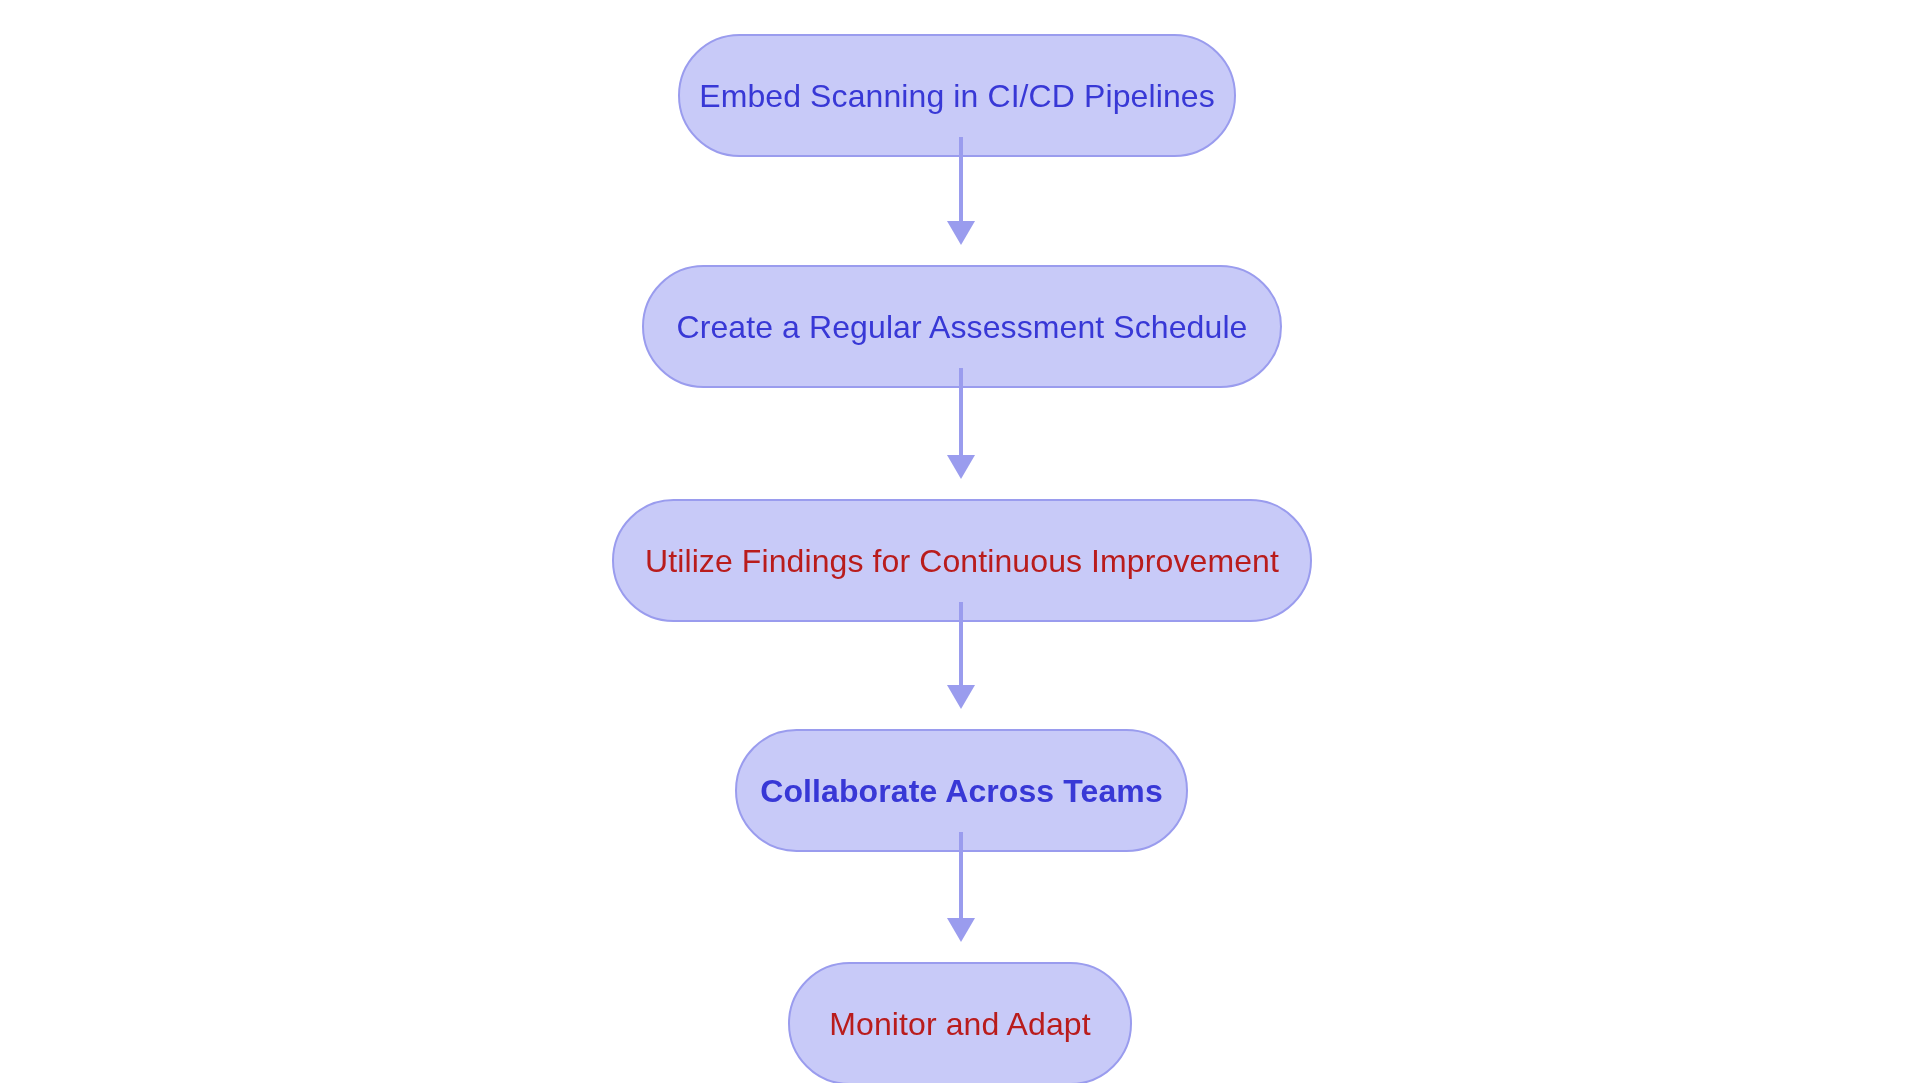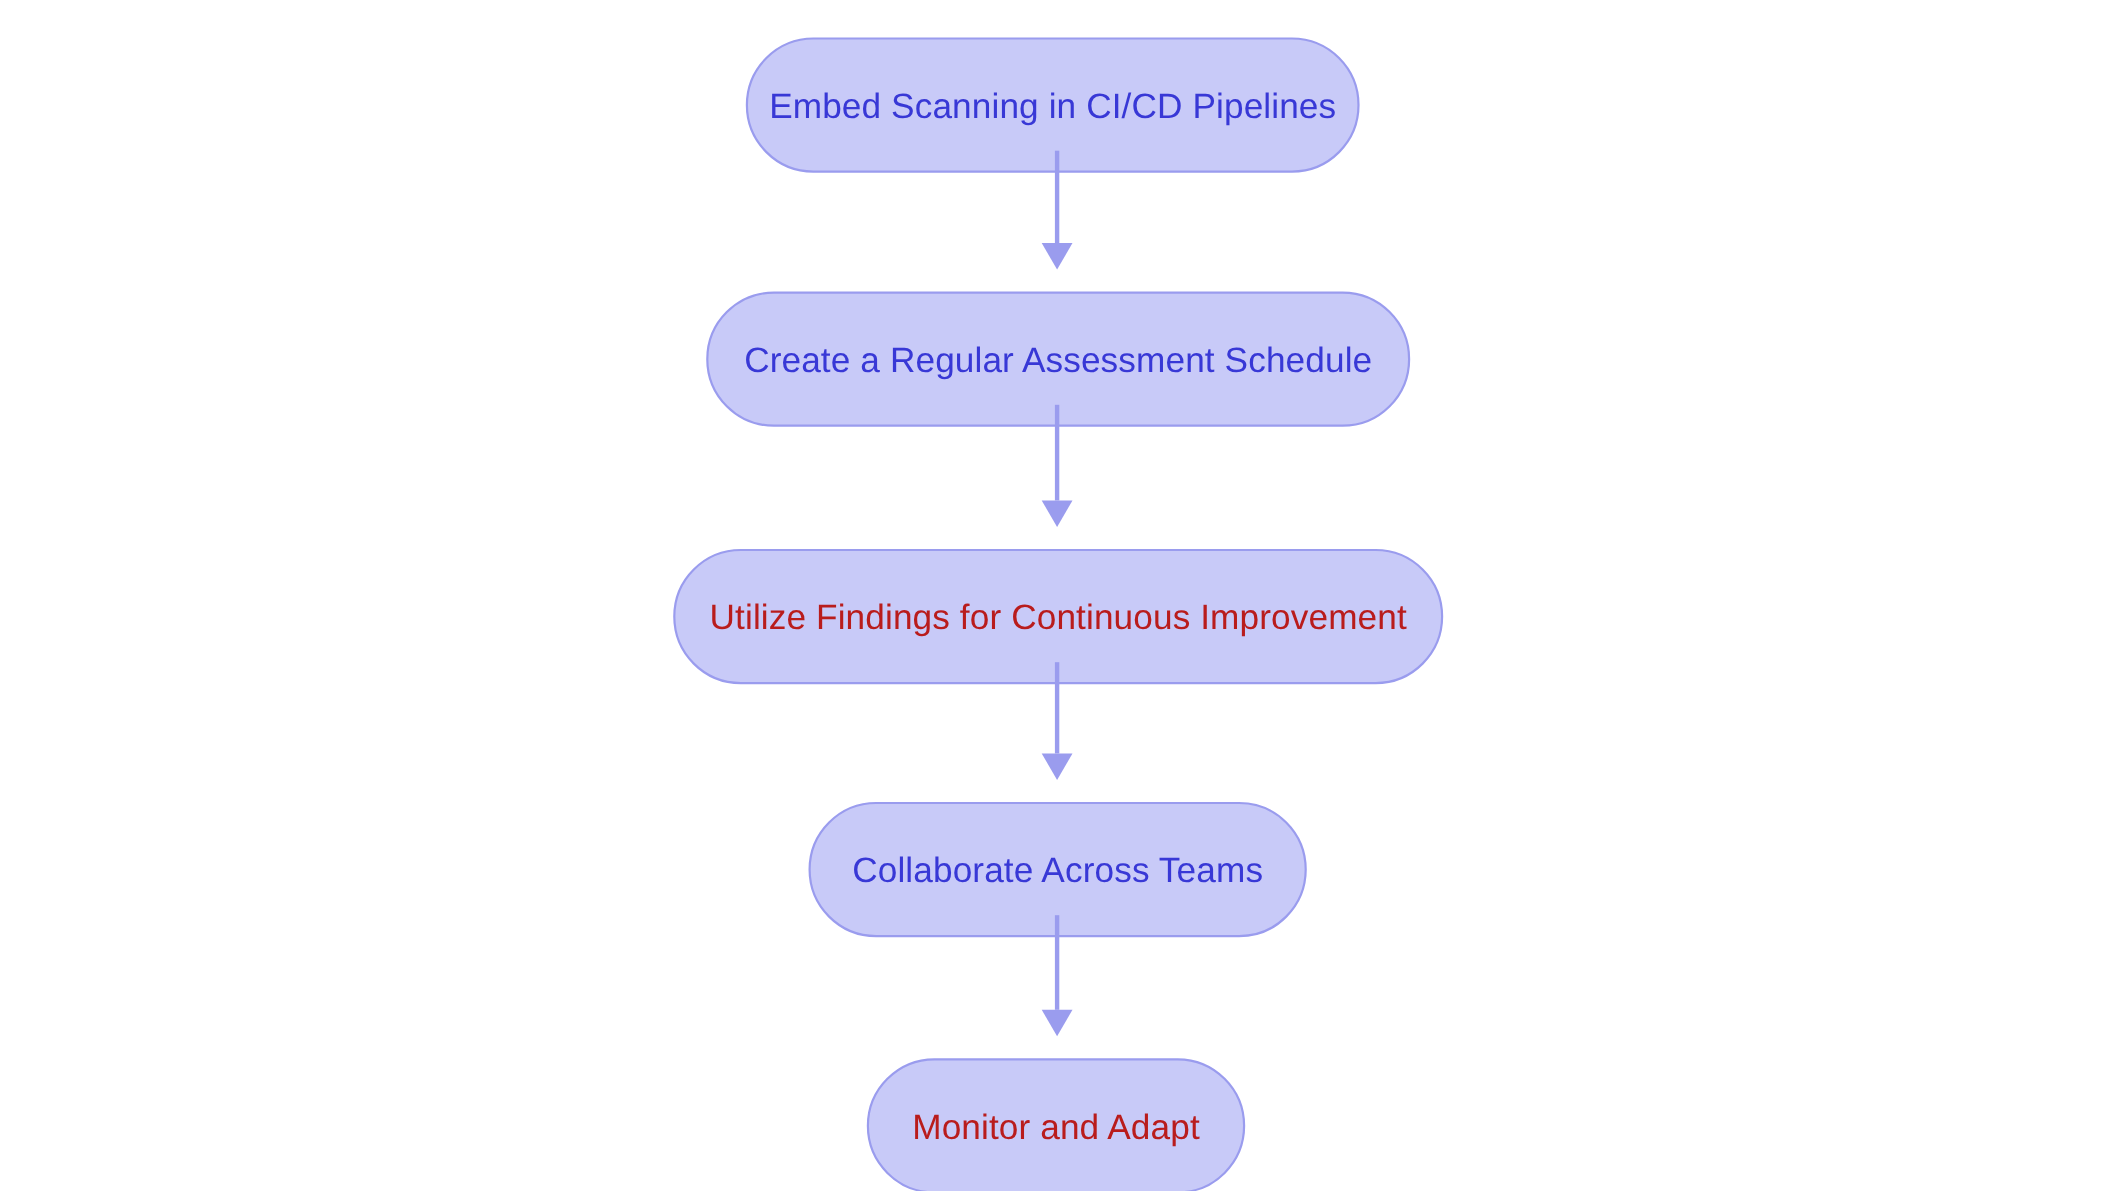--- a/index.html
+++ b/index.html
@@ -91,21 +91,21 @@
 
   <div class="flow-node" id="flow-node-3" style="left: 612px; top: 479px; width: 700px; height: 123px; background: rgb(200, 202, 248); border-color: rgb(154, 156, 238); color: #b91c1c; border-radius: 61.5px;">
     <span class="node-label">Utilize Findings for Continuous Improvement</span>
   </div>
 
   <div class="flow-edge" id="flow-edge-3" style="left: 961px; top: 602px;">
     <div class="edge-line" style="height: 83px; background: rgb(154, 156, 238);"></div>
     <div class="edge-head" style="top: 83px; border-top-color: rgb(154, 156, 238);"></div>
   </div>
 
-  <div class="flow-node" id="flow-node-4" style="left: 735px; top: 709px; width: 453px; height: 123px; background: rgb(200, 202, 248); border-color: rgb(154, 156, 238); color: rgb(56, 56, 214); border-radius: 61.5px;">
+  <div class="flow-node" id="flow-node-4" style="left: 735px; top: 709px; width: 453px; height: 123px; background: rgb(200, 202, 248); border-color: rgb(154, 156, 238); color: rgb(56, 56, 214); border-radius: 61.5px; font-weight: bold;">
     <span class="node-label">Collaborate Across Teams</span>
   </div>
 
   <div class="flow-edge" id="flow-edge-4" style="left: 961px; top: 832px;">
     <div class="edge-line" style="height: 86px; background: rgb(154, 156, 238);"></div>
     <div class="edge-head" style="top: 86px; border-top-color: rgb(154, 156, 238);"></div>
   </div>
 
   <div class="flow-node" id="flow-node-5" style="left: 788px; top: 942px; width: 344px; height: 123px; background: rgb(200, 202, 248); border-color: rgb(154, 156, 238); color: #b91c1c; border-radius: 61.5px;">
     <span class="node-label">Monitor and Adapt</span>

